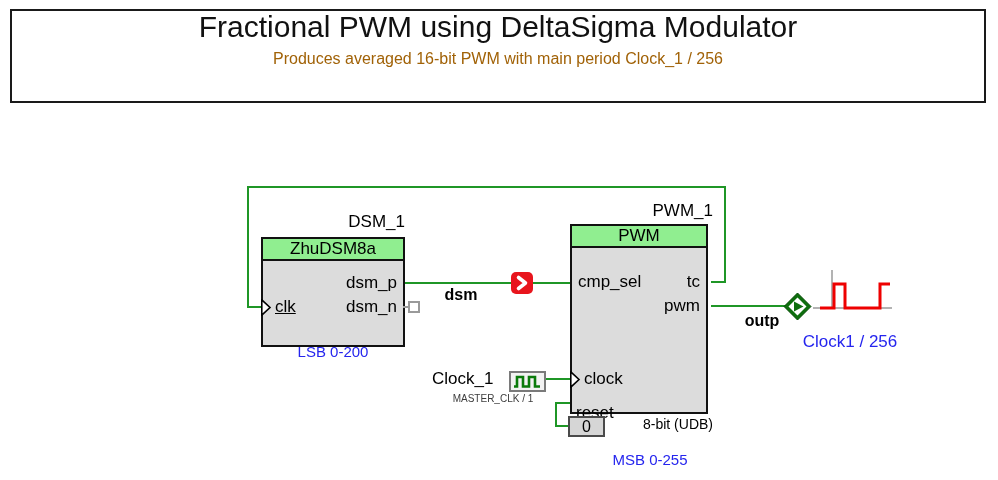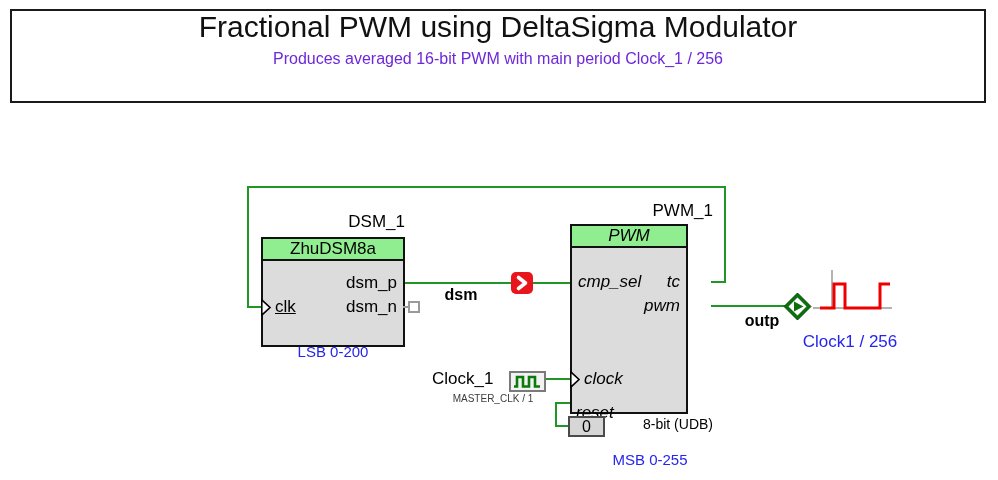--- a/index.html
+++ b/index.html
@@ -7,21 +7,21 @@
     position:relative;width:998px;height:480px;background:#fff;overflow:hidden;
     font-family:"Liberation Sans","DejaVu Sans",sans-serif;color:#000;
   }
   
   .banner{
     position:absolute;left:10px;top:9px;width:972px;height:90px;
     border:2px solid #1a1a1a;background:#fff;
     display:flex;flex-direction:column;align-items:center;gap:7px;
   }
   .banner-title{font-size:30px;line-height:32px;color:#111;}
-  .banner-subtitle{font-size:16px;line-height:17px;color:#6d28d9;}
+  .banner-subtitle{font-size:16px;line-height:17px;color:#a16207;}
   
   .wire{position:absolute;background:#1f9626;}
   
   .block{
     position:absolute;box-sizing:border-box;border:2px solid #111;background:#dcdcdc;
   }
   .block-header{
     box-sizing:border-box;height:22px;border-bottom:2px solid #111;background:#90ee90;
     text-align:center;font-size:17px;line-height:19px;color:#000;
   }
@@ -93,21 +93,21 @@
   <div class="open-term"></div>
 
   <div class="marker">
     <svg width="22" height="22" viewBox="0 0 22 22">
         <path d="M7.5,5.5 L14.5,11 L7.5,16.5" fill="none" stroke="#ffffff" stroke-width="3.6" stroke-linecap="round" stroke-linejoin="round"></path>
       </svg>
   </div>
   <div class="net-label" style="left:436px;top:286px;width:50px;">dsm</div>
 
   <div class="inst-name" style="left:571px;top:202px;width:142px;">PWM_1</div>
-  <div class="block" style="left:570px;top:224px;width:118px;height:190px;font-style:italic;">
+  <div class="block" style="left:570px;top:224px;width:138px;height:190px;">
     <div class="block-header">PWM</div>
     <div class="port" style="left:6px;top:47px;">cmp_sel</div>
     <div class="port right" style="right:6px;top:47px;">tc</div>
     <div class="port right" style="right:6px;top:71px;">pwm</div>
     <span class="chevron" style="left:-2px;top:145px;">
       <svg width="11" height="17" viewBox="0 0 11 17">
           <path d="M0.8,0.8 L9,8.5 L0.8,16.2 Z" fill="#ffffff" stroke="#000" stroke-width="1.6"></path>
         </svg>
     </span>
     <div class="port" style="left:12px;top:144px;">clock</div>

